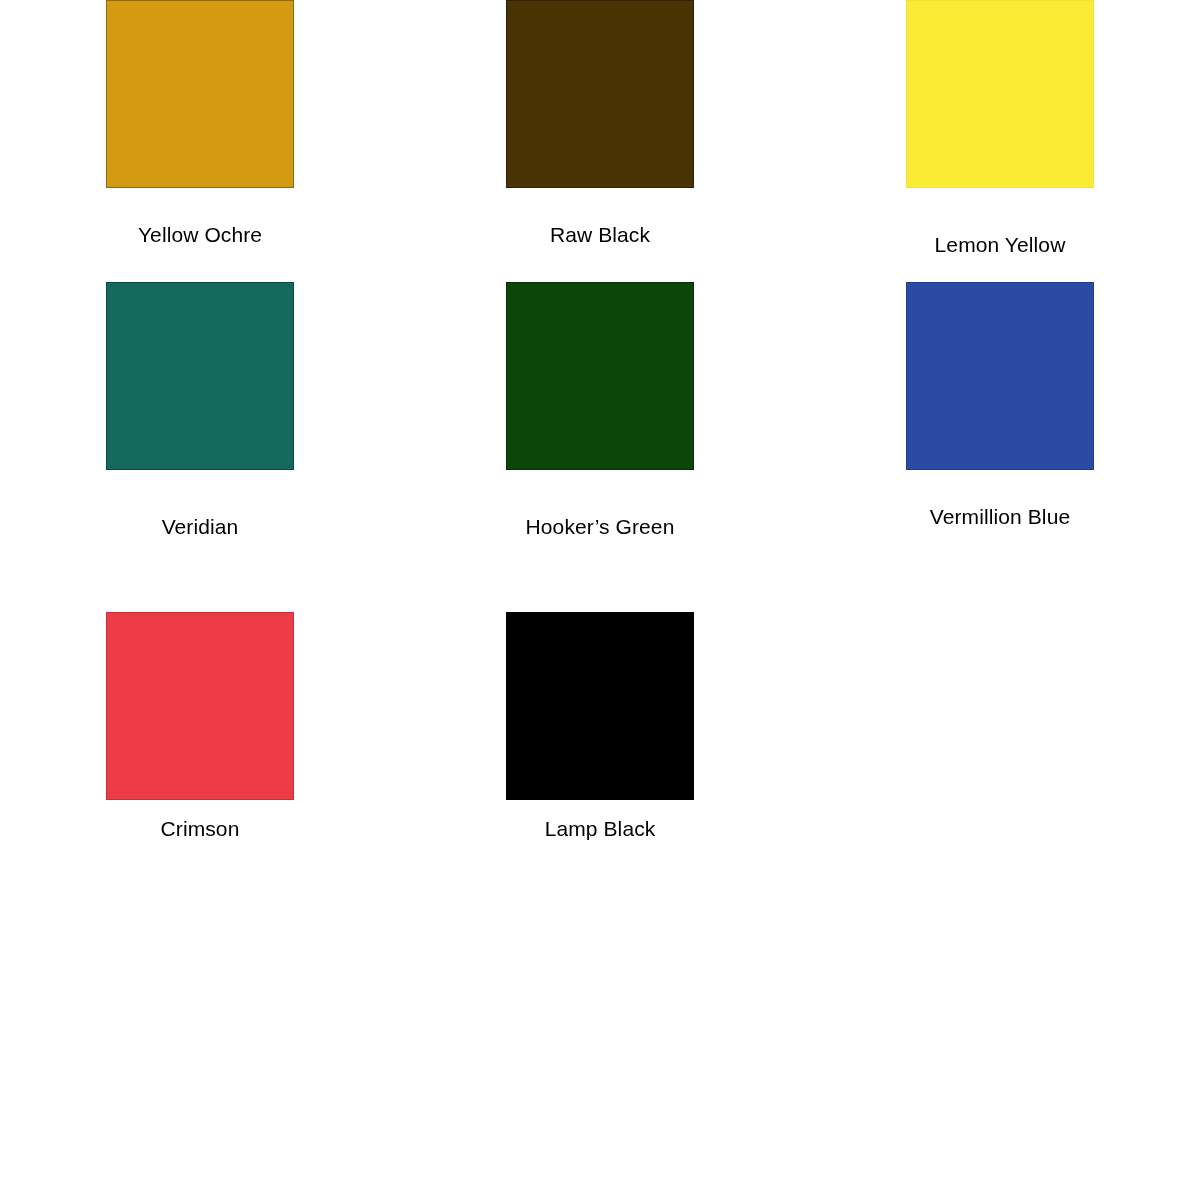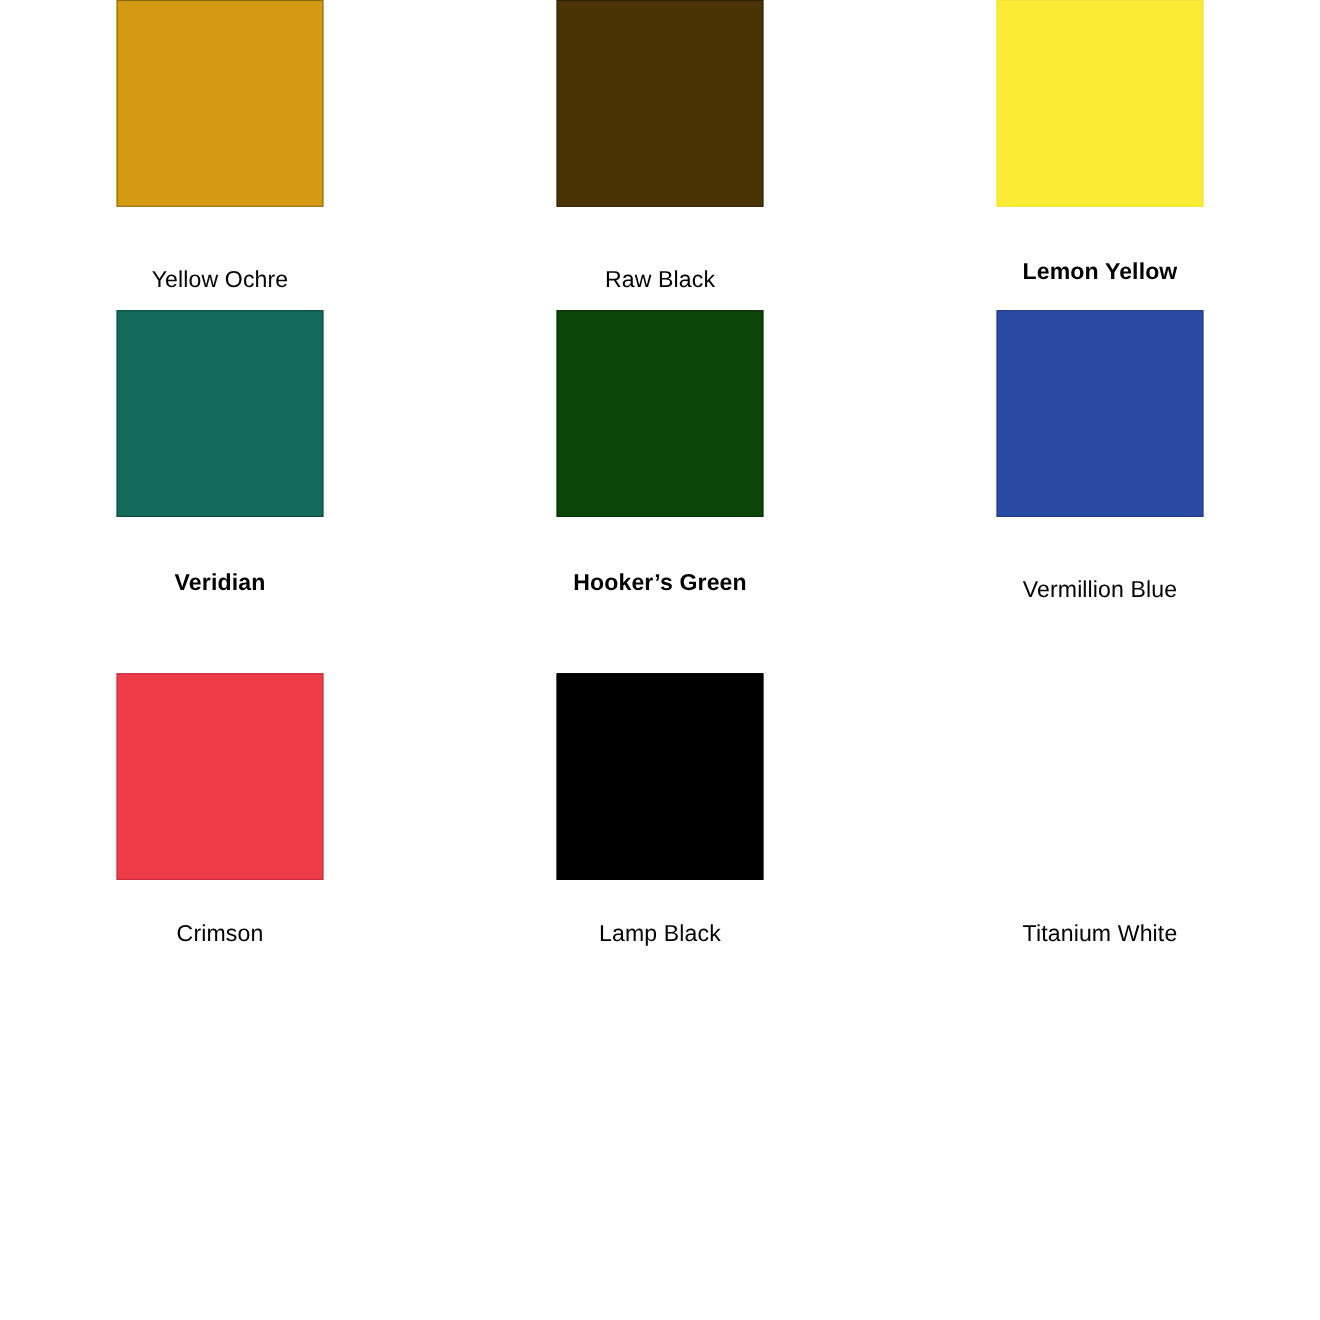--- a/index.html
+++ b/index.html
@@ -34,21 +34,20 @@
     align-items: start;
     justify-items: center;
   }
   .swatch-cell {
     width: 100%;
     height: 100%;
     display: flex;
     flex-direction: column;
     align-items: center;
     box-sizing: border-box;
-    gap: 20px;
   }
 
   .swatch-chip {
     width: 188px;
     height: 188px;
     box-sizing: border-box;
     border: 1px solid rgba(0,0,0,0.55);
     flex: 0 0 auto;
   }
   .swatch-chip.no-border {
@@ -56,21 +55,21 @@
   }
   .swatch-label {
     margin-top: 34px;
     font-size: 21px;
     line-height: 25px;
     color: #000000;
     text-align: center;
     letter-spacing: 0.1px;
     white-space: nowrap;
   }
-  .row-2 .swatch-label { margin-top: 27px; font-weight: bold; }
+  .row-2 .swatch-label { margin-top: 44px; }
   .row-4 .swatch-label { margin-top: 16px; }
 </style>
 </head>
 <body>
 
 <div class="sheet">
   <div class="swatch-grid">
 
     <div class="swatch-cell row-1">
       <div class="swatch-chip" style="background: rgb(212, 154, 17); border-color: rgb(138, 106, 18);"></div>
@@ -100,19 +99,15 @@
     </div>
 
     <div class="swatch-cell row-4">
       <div class="swatch-chip" style="background: rgb(238, 59, 72); border-color: rgb(198, 47, 60);"></div>
       <div class="swatch-label">Crimson</div>
     </div>
     <div class="swatch-cell row-4">
       <div class="swatch-chip" style="background: rgb(0, 0, 0); border-color: rgb(0, 0, 0);"></div>
       <div class="swatch-label">Lamp Black</div>
     </div>
-    <div class="swatch-cell row-4">
-      <div class="swatch-chip no-border" style="background: rgb(255, 255, 255); border-color: rgb(255, 255, 255);"></div>
-      <div class="swatch-label">Titanium White</div>
-    </div>
 
   </div>
 </div>
 
 </body></html>

